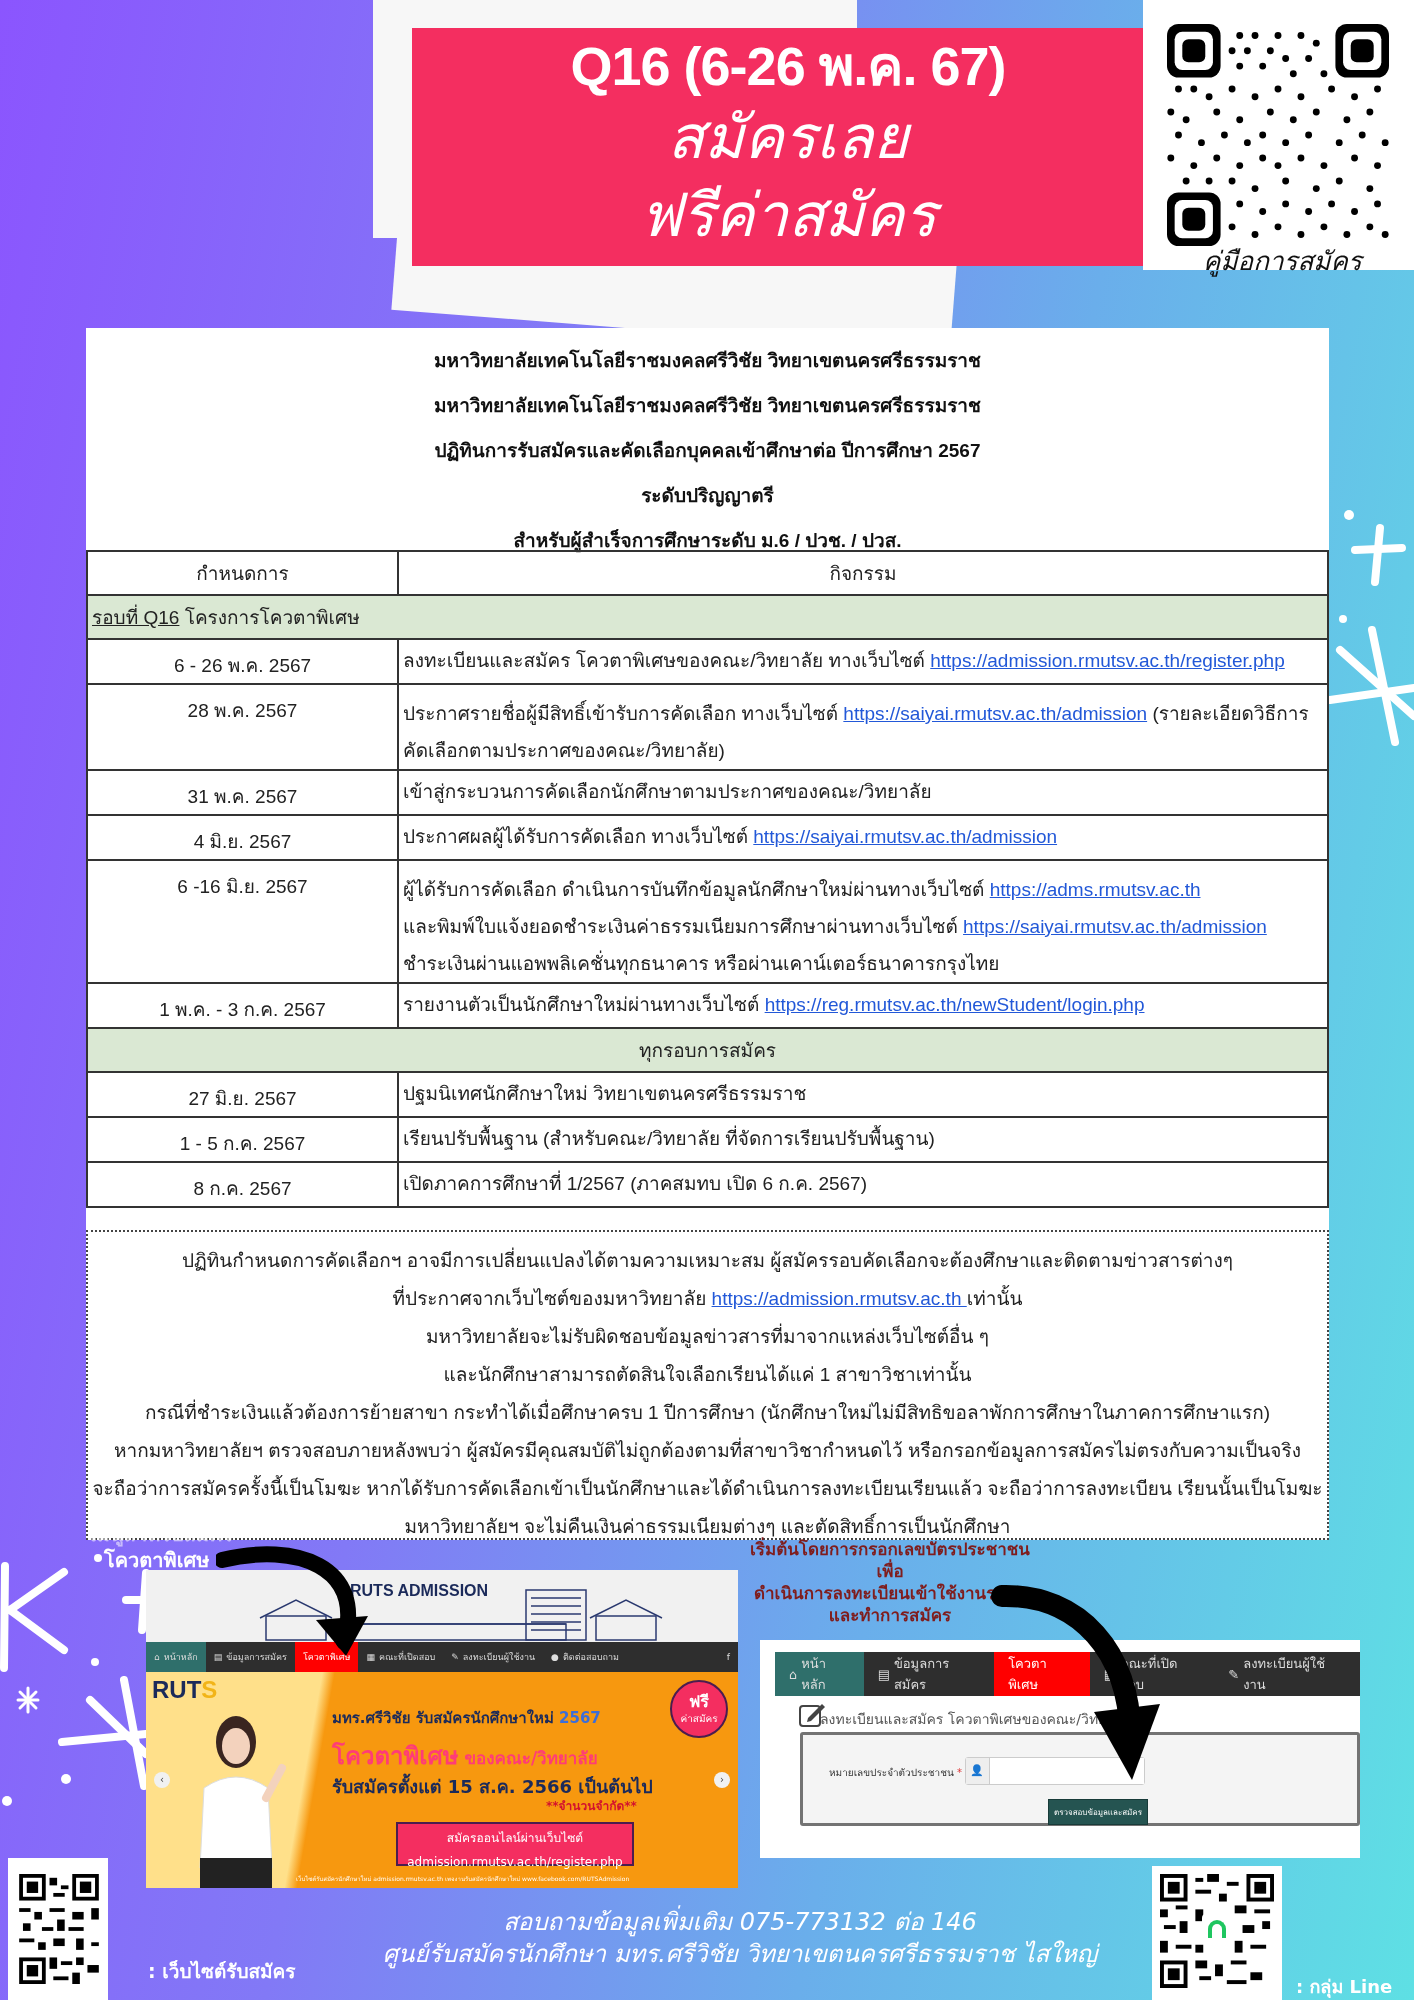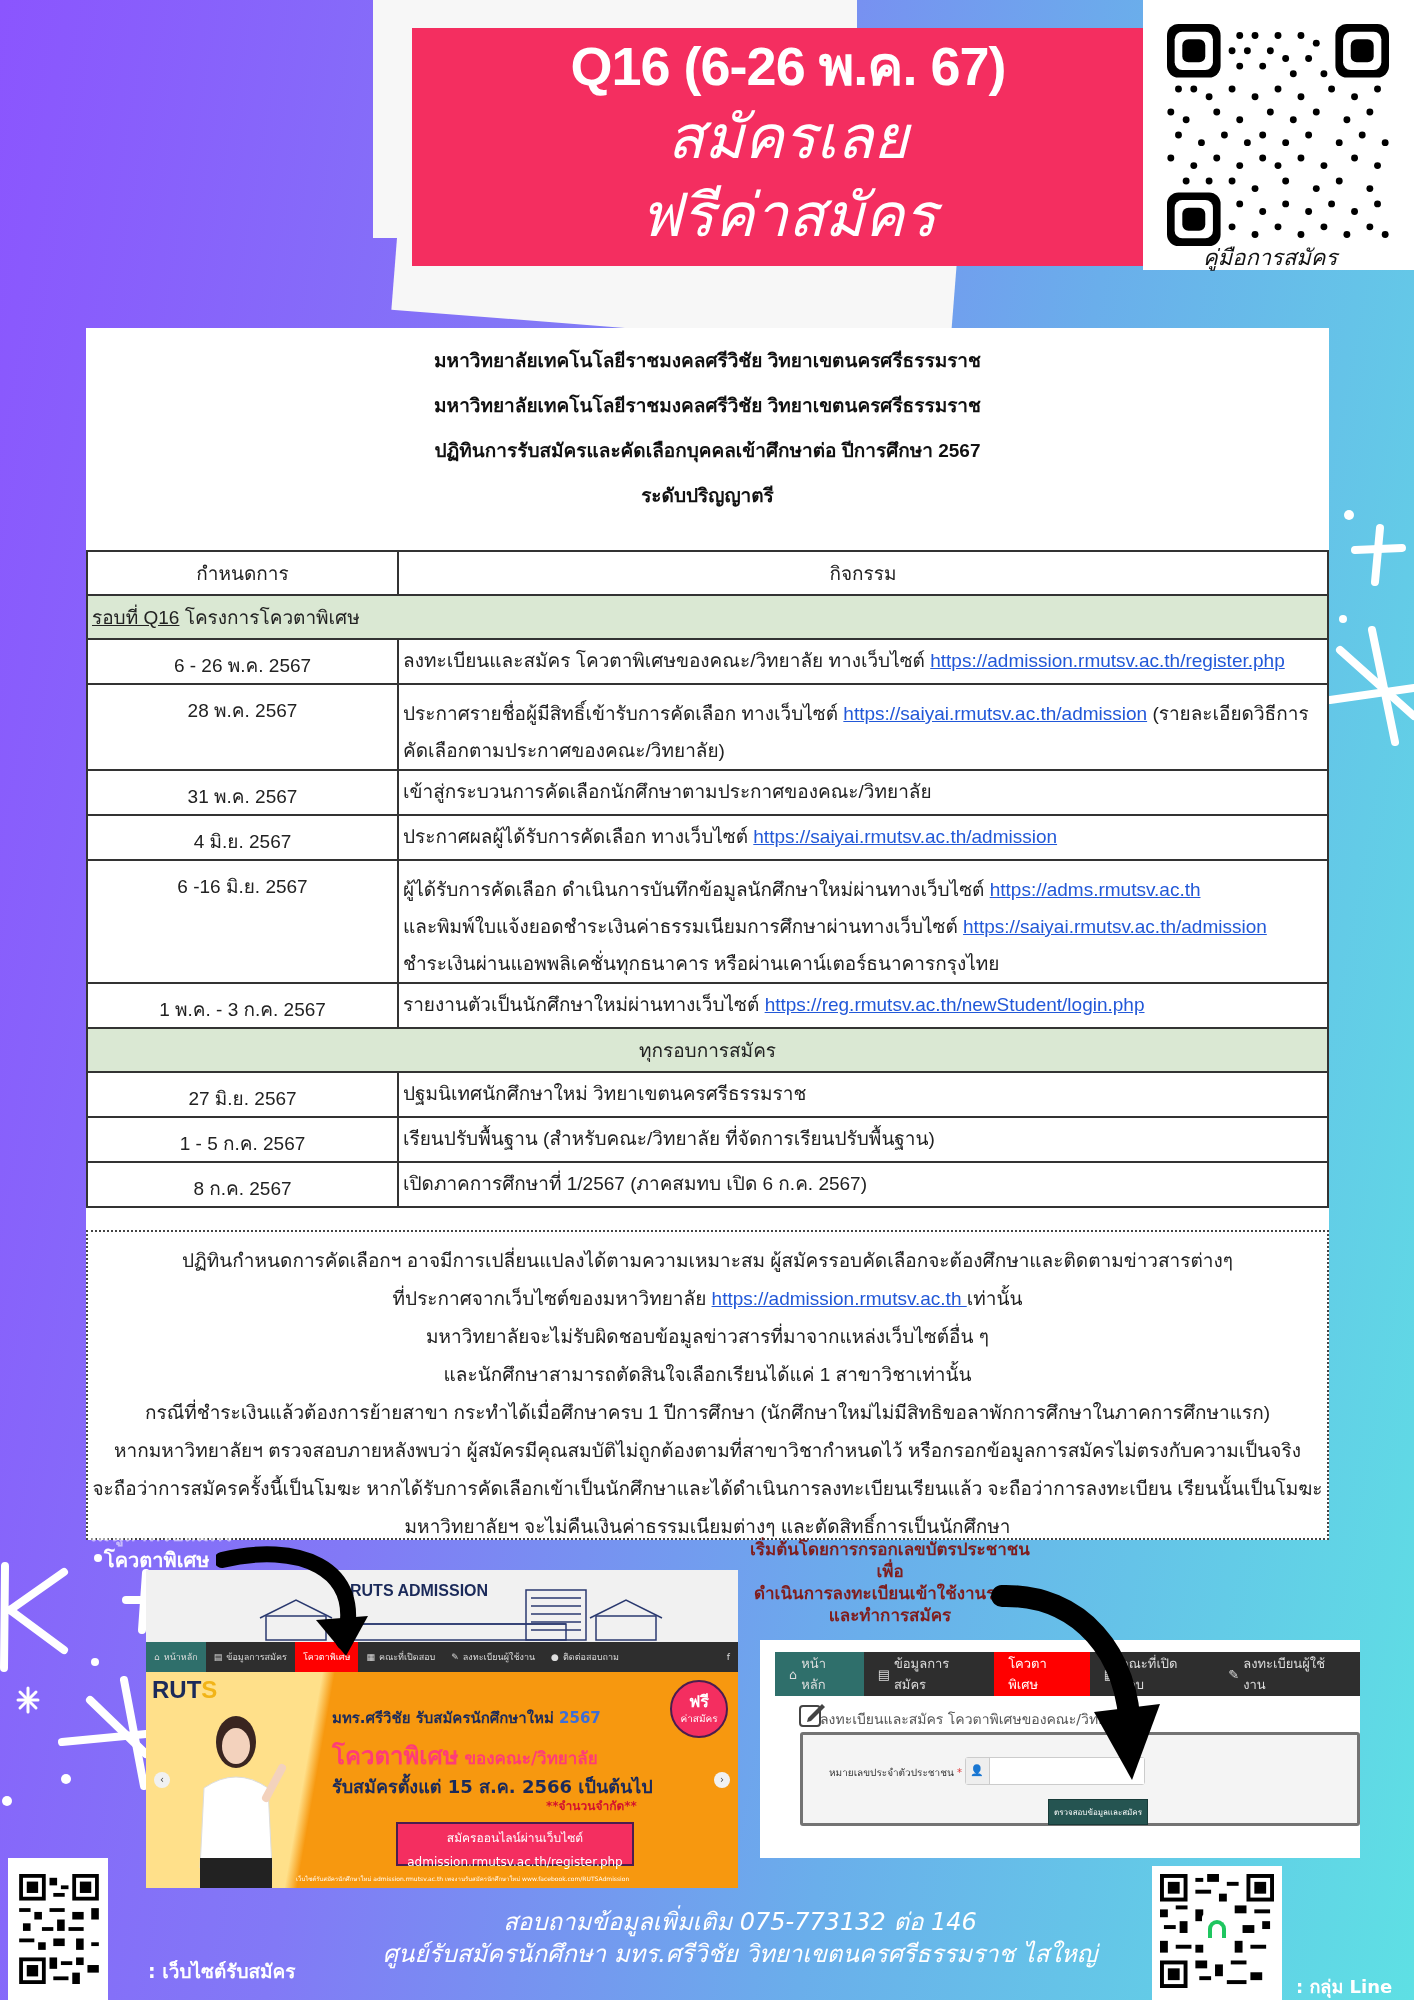--- a/index.html
+++ b/index.html
@@ -32,21 +32,21 @@
     font-family: "DejaVu Sans", sans-serif; font-style: italic;
     font-size: 60px; line-height: 78px;
   }
 
   .qr-top {
     left: 1143px; top: 0; width: 271px; height: 270px; background: #fff;
   }
   .qr-top .qr { position: absolute; left: 24px; top: 24px; width: 222px; height: 222px; }
   .qr-top .cap {
     position: absolute; left: 60px; top: 240px; font-style: italic;
-    font-size: 22px; color: #111; text-align: center;
+    font-size: 26px; color: #111; text-align: center;
   }
 
   
   .doc {
     left: 86px; top: 328px; width: 1243px; height: 1212px; background: #fff;
   }
   .doc-head { text-align: center; padding-top: 10px; }
   .doc-head div {
     font-family: "Liberation Sans", sans-serif; font-weight: bold;
     font-size: 19px; line-height: 45px; color: #111;
@@ -334,20 +334,21 @@
   </svg>
   <div class="cap">คู่มือการสมัคร</div>
 </div>
 
 <div class="abs doc">
   <div class="doc-head">
     <div>มหาวิทยาลัยเทคโนโลยีราชมงคลศรีวิชัย วิทยาเขตนครศรีธรรมราช</div>
     <div>มหาวิทยาลัยเทคโนโลยีราชมงคลศรีวิชัย วิทยาเขตนครศรีธรรมราช</div>
     <div>ปฏิทินการรับสมัครและคัดเลือกบุคคลเข้าศึกษาต่อ ปีการศึกษา 2567</div>
     <div>ระดับปริญญาตรี</div>
+    <div>สำหรับผู้สำเร็จการศึกษาระดับ ม.6  / ปวช. / ปวส.</div>
   </div>
 
   <table class="sched">
     <tbody>
         <tr>
       <th>กำหนดการ</th>
       <th>กิจกรรม</th>
     </tr>
     <tr class="section">
       <td colspan="2">

